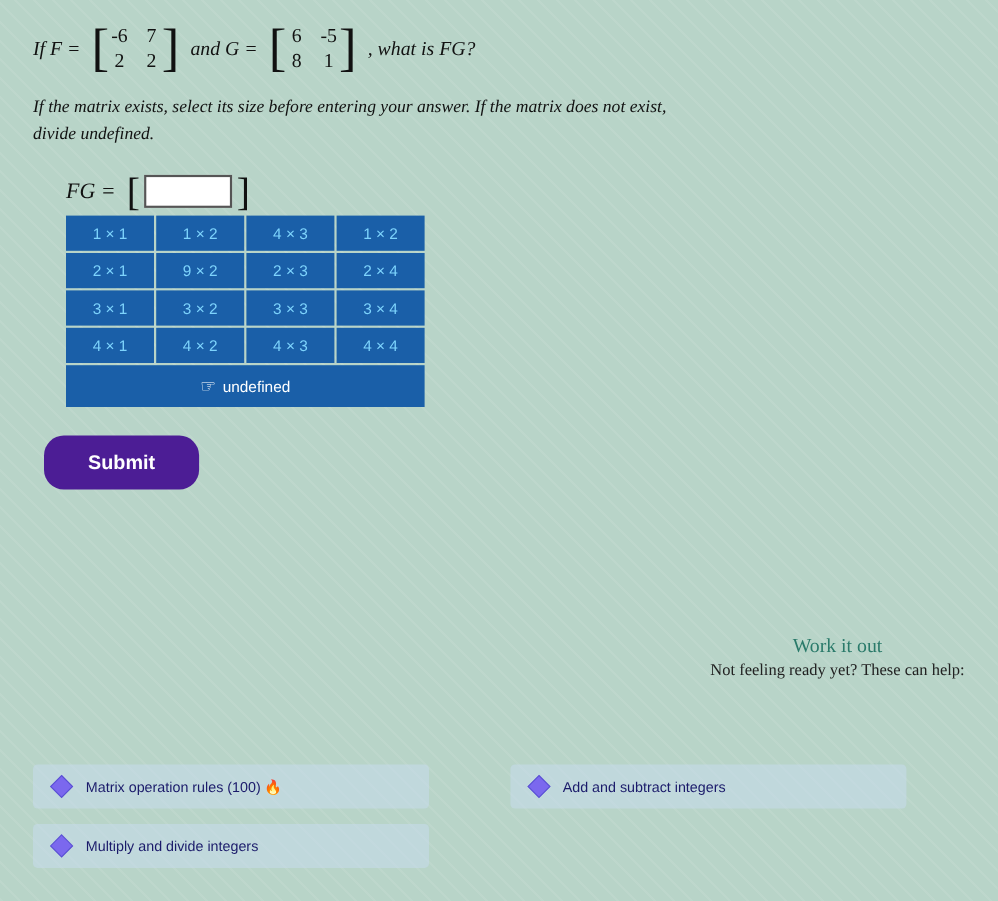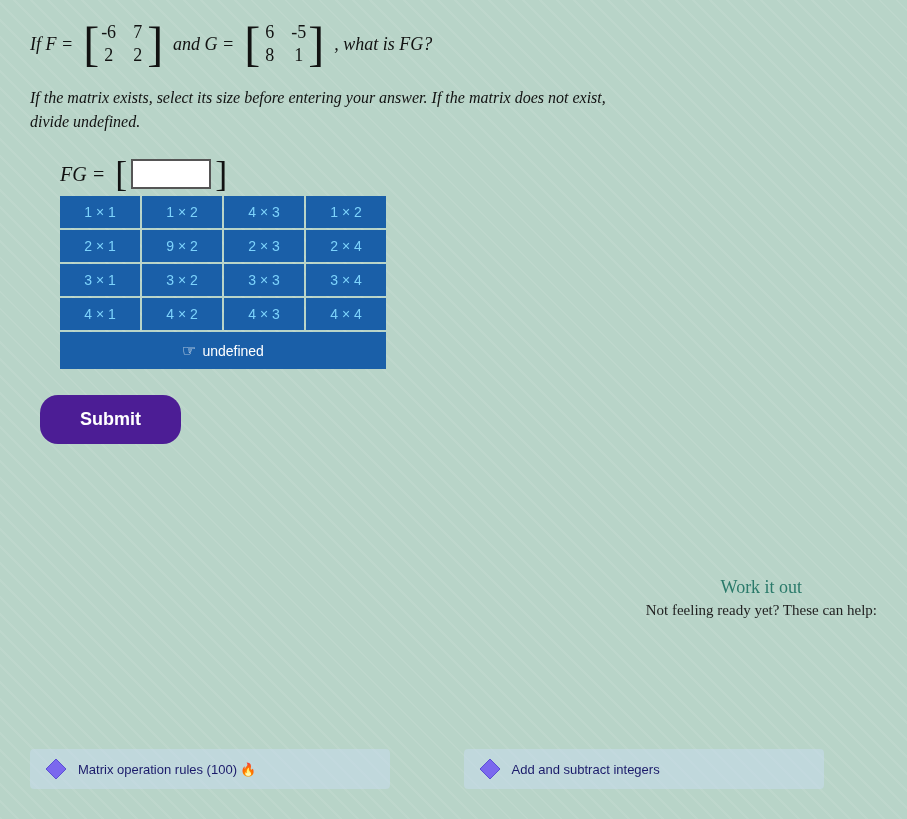--- a/index.html
+++ b/index.html
@@ -324,20 +324,28 @@
 <div class="help-links-section">
   <div class="left-links">
     <div class="help-link">
       <div class="diamond-icon-wrapper">
         <svg width="22" height="22" viewBox="0 0 22 22">
           <polygon points="11,1 21,11 11,21 1,11" fill="#7b68ee" stroke="#5a4fd4" stroke-width="1"></polygon>
         </svg>
       </div>
       <span class="link-text">Matrix operation rules (100) 🔥</span>
     </div>
+    <div class="help-link">
+      <div class="diamond-icon-wrapper">
+        <svg width="22" height="22" viewBox="0 0 22 22">
+          <polygon points="11,1 21,11 11,21 1,11" fill="#7b68ee" stroke="#5a4fd4" stroke-width="1"></polygon>
+        </svg>
+      </div>
+      <span class="link-text">Multiply and divide integers</span>
+    </div>
   </div>
 
   <div class="right-links">
     <div class="help-link">
       <div class="diamond-icon-wrapper">
         <svg width="22" height="22" viewBox="0 0 22 22">
           <polygon points="11,1 21,11 11,21 1,11" fill="#7b68ee" stroke="#5a4fd4" stroke-width="1"></polygon>
         </svg>
       </div>
       <span class="link-text">Add and subtract integers</span>

